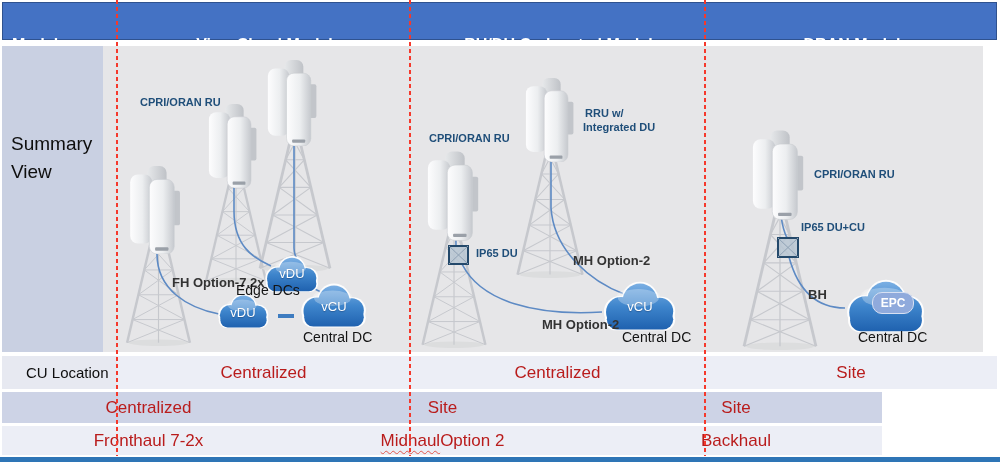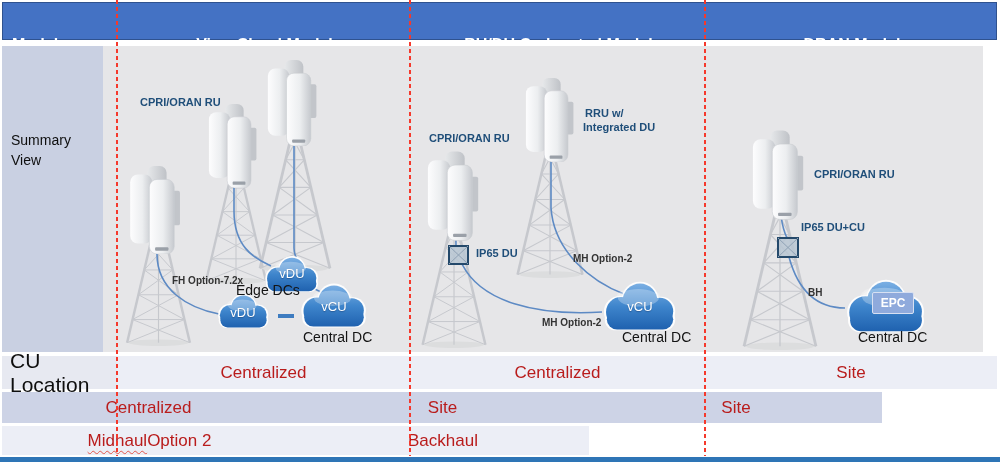--- a/index.html
+++ b/index.html
@@ -20,26 +20,26 @@
 
   
   .header-bar{position:absolute;left:2px;top:2px;width:995px;height:38px;
     background:var(--header-bg);border:1px solid #2F528F;}
   .hcell{position:absolute;top:0;height:100%;display:flex;align-items:center;justify-content:center;
     color:#fff;font-weight:700;font-size:16px;margin-top:24px;}
   .hcell.corner{justify-content:flex-start;padding-left:9px;}
 
   
   .row{position:absolute;left:2px;width:995px;display:flex;}
-  .label-cell{width:115px;font-size:21px;color:#0e0e0e;display:flex;align-items:center;padding-left:8px;}
+  .label-cell{width:115px;font-size:15px;color:#0e0e0e;display:flex;align-items:center;padding-left:24px;}
   .value-cell{display:flex;align-items:center;justify-content:center;font-size:17px;color:#b91c1c;}
   .w1{width:293px;}.w2{width:295px;}.w3{width:292px;}
 
   .summary-row{top:46px;height:306px;}
-  .summary-label{width:101px;background:var(--summary-label-bg);font-size:14px;color:#0e0e0e;
+  .summary-label{width:101px;background:var(--summary-label-bg);font-size:19px;color:#0e0e0e;
     padding:84px 14px 0 9px;line-height:1.45;align-items:flex-start;display:block;}
   .diagram-cell{position:relative;background:var(--diagram-bg);height:100%;}
   .diagram-cell svg{position:absolute;left:0;top:0;}
 
   .row-cu{top:356px;height:33px;}
   .row-du{top:392px;height:31px;}
   .row-tr{top:426px;height:29px;}
   .row-cu .label-cell,.row-tr .label-cell{background:var(--label-light);}
   .row-cu .value-cell,.row-tr .value-cell{background:var(--row-light);}
   .row-du .label-cell{background:var(--label-dark);}
@@ -47,24 +47,24 @@
 
   .bottom-bar{position:absolute;left:0;top:457px;width:1000px;height:5px;background:var(--bottom-bar);}
 
   .separator{position:absolute;top:0;height:456px;width:2px;z-index:50;
     background:repeating-linear-gradient(to bottom,var(--separator-red) 0px,var(--separator-red) 4px,rgba(245,57,44,0) 4px,rgba(245,57,44,0) 7px);}
   .sep1{left:116px;}.sep2{left:409px;}.sep3{left:704px;}
 
   
   .dlabel{position:absolute;white-space:nowrap;z-index:5;}
   .lbl-navy{color:var(--navy);font-weight:700;font-size:11px;}
-  .lbl-opt{color:#333;font-weight:700;font-size:10px;}
+  .lbl-opt{color:#333;font-weight:700;font-size:13px;}
   .lbl-dc{color:#141414;font-size:14px;}
   .lbl-cloud{color:#fff;font-size:13px;transform:translate(-50%,-50%);text-shadow:0 1px 1px rgba(0,0,30,.25);}
-  .epc-box{position:absolute;background:#8FAADC;border:1px solid #d7e0f2;border-radius:2px;
+  .epc-box{position:absolute;background:#8FAADC;border:1px solid #d7e0f2;border-radius:10px;
     display:flex;align-items:center;justify-content:center;color:#fff;font-weight:700;font-size:12px;z-index:6;}
 
   .cloud-halo{fill:#ffffff;opacity:.95;}
   .cloud-front{fill:url(#cloudGrad);}
   .feed{fill:none;stroke:#5D8AC4;stroke-width:1.6;}
   .ip65{fill:rgba(183,198,210,.85);stroke:#24496B;stroke-width:2;}
   .ip65x{stroke:#8fa2b5;stroke-width:1;}
 
   .squiggle{text-decoration:underline;text-decoration-style:wavy;text-decoration-color:#E2574C;
     text-decoration-thickness:1px;text-underline-offset:4px;}
@@ -229,20 +229,21 @@
     <div class="value-cell w3">Site</div>
   </div>
 
   <div class="row row-du">
     <div class="value-cell w1">Centralized</div>
     <div class="value-cell w2">Site</div>
     <div class="value-cell w3">Site</div>
   </div>
 
   <div class="row row-tr">
+    <div class="value-cell w1">Fronthaul 7-2x</div>
     <div class="value-cell w2">
         <span class="squiggle">Midhaul</span>
         <span> Option 2</span>
       </div>
     <div class="value-cell w3">Backhaul</div>
   </div>
 
   <div class="bottom-bar"></div>
 
   <div class="separator sep1"></div>

